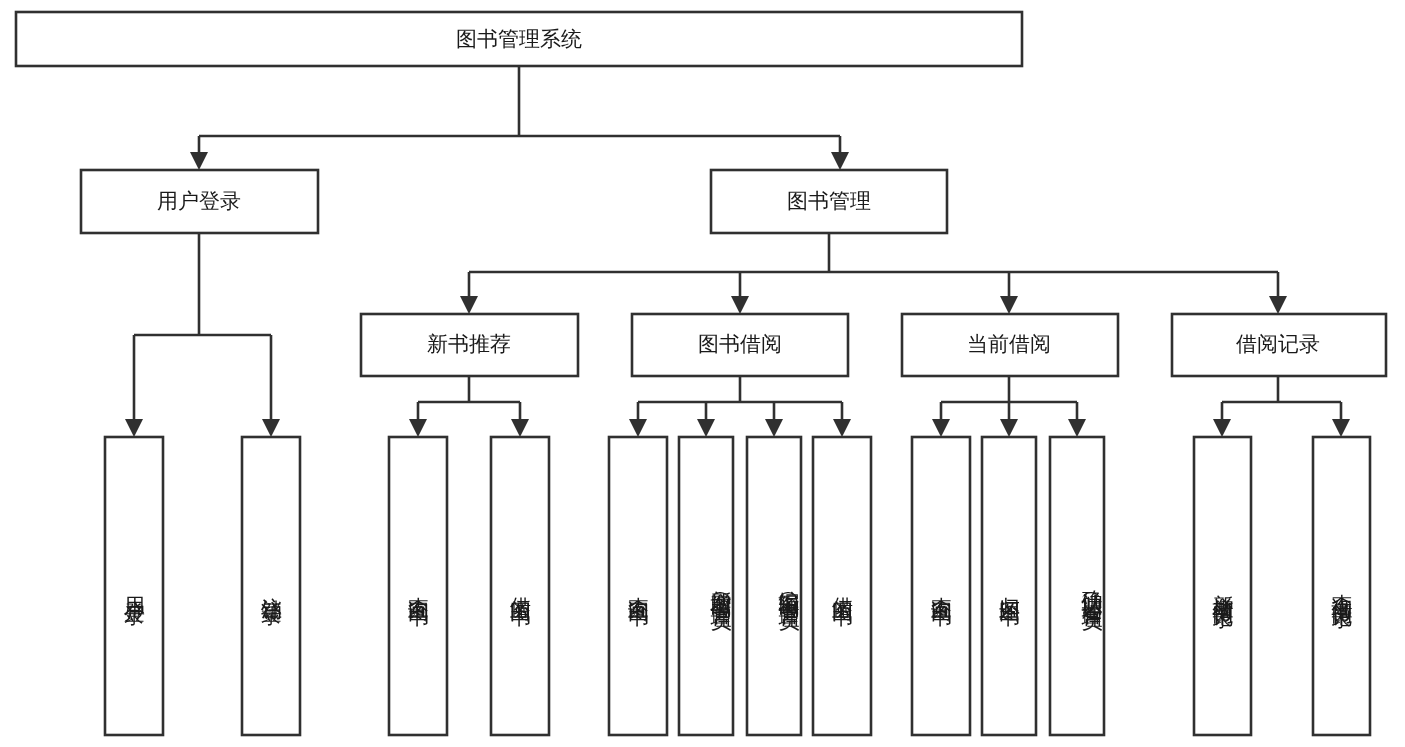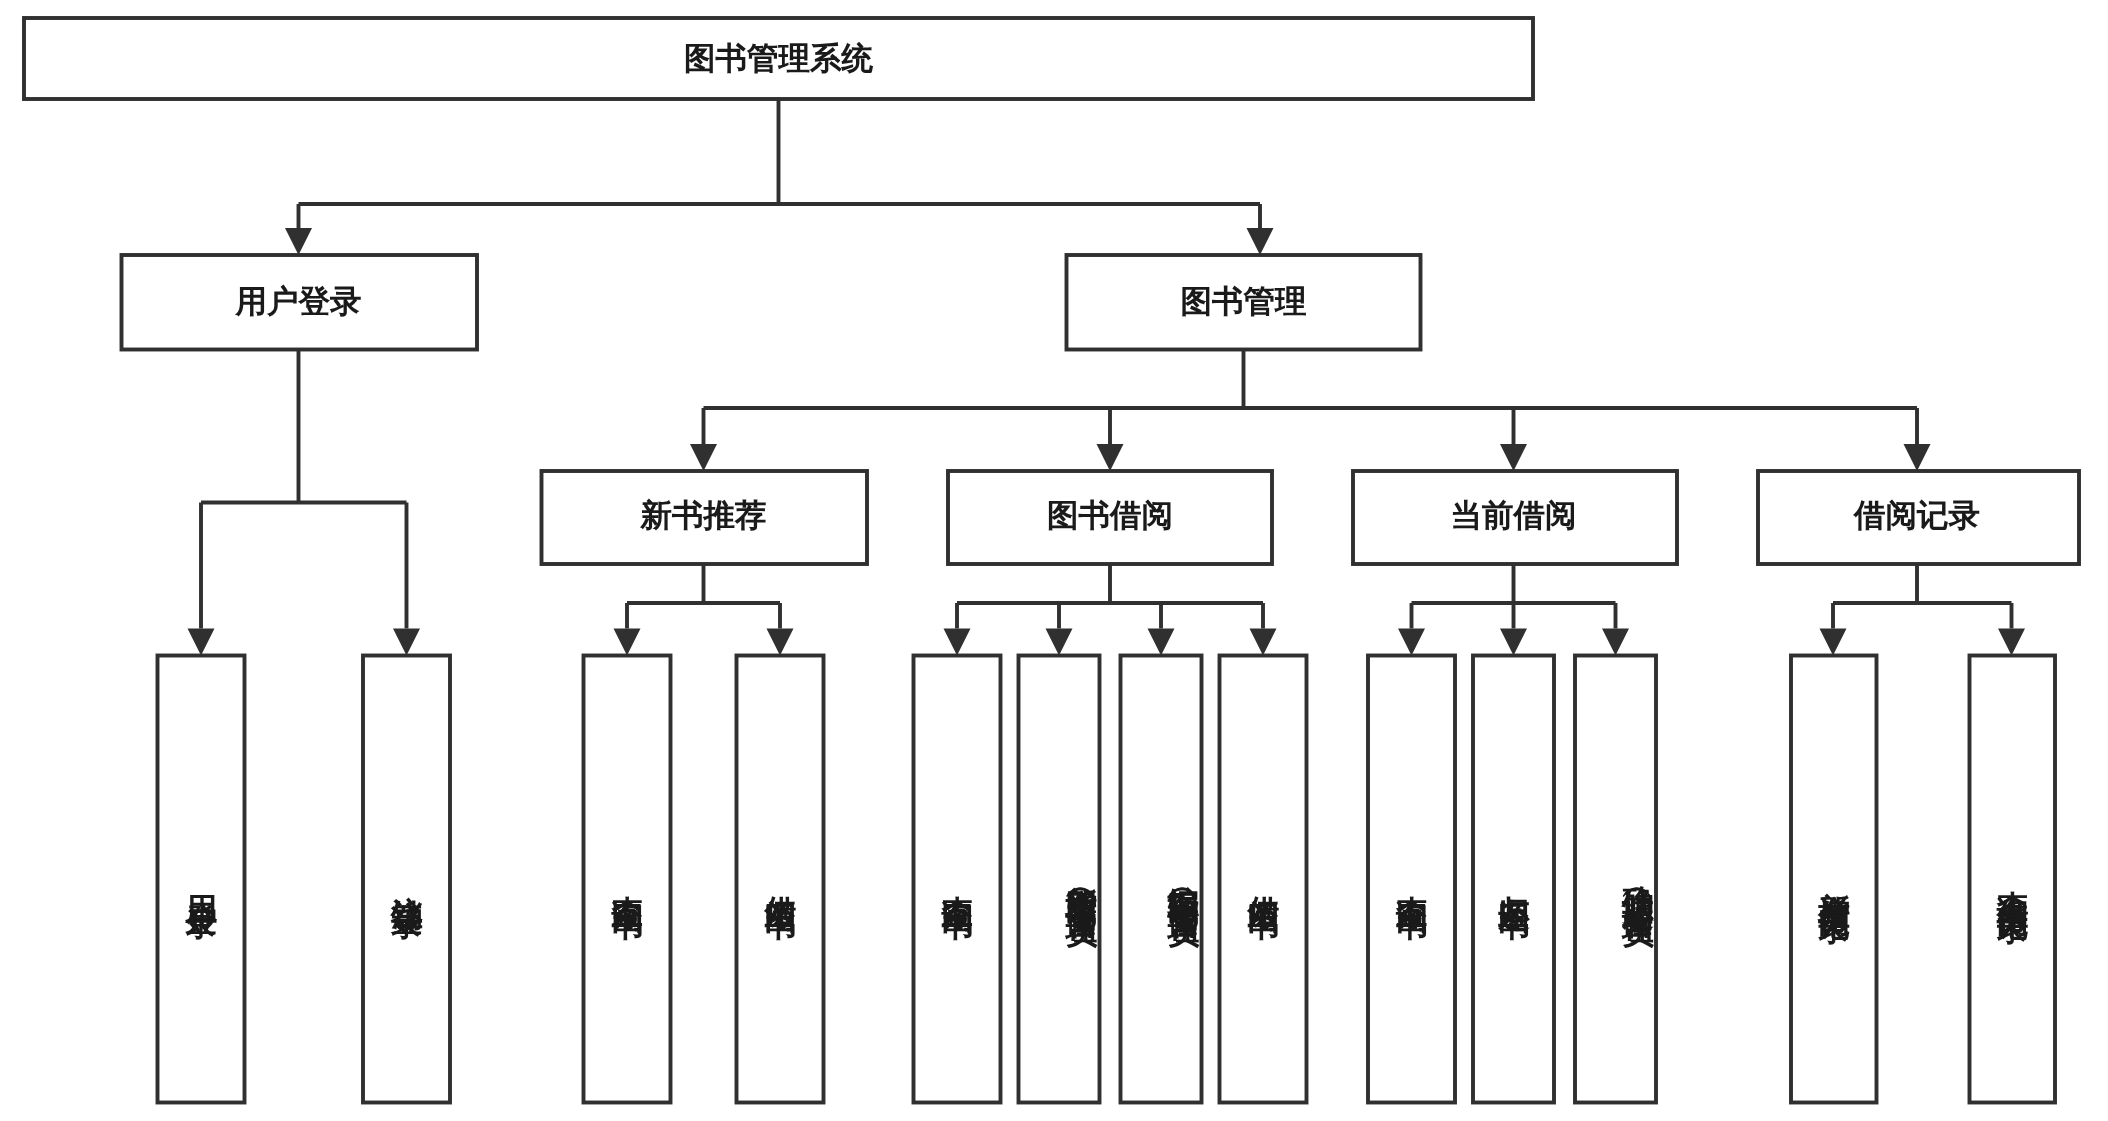--- a/index.html
+++ b/index.html
@@ -11,21 +11,20 @@
     width: 1405px;
     height: 747px;
     font-family: "DejaVu Sans", "Liberation Sans", sans-serif;
     overflow: hidden;
   }
   #diagram-root {
     position: relative;
     width: 1405px;
     height: 600px;
     background: #ffffff;
-    font-weight: bold;
   }
   svg.flow-canvas {
     position: absolute;
     top: 0;
     left: 0;
     width: 1405px;
     height: 747px;
     display: block;
   }
   .node-box {

